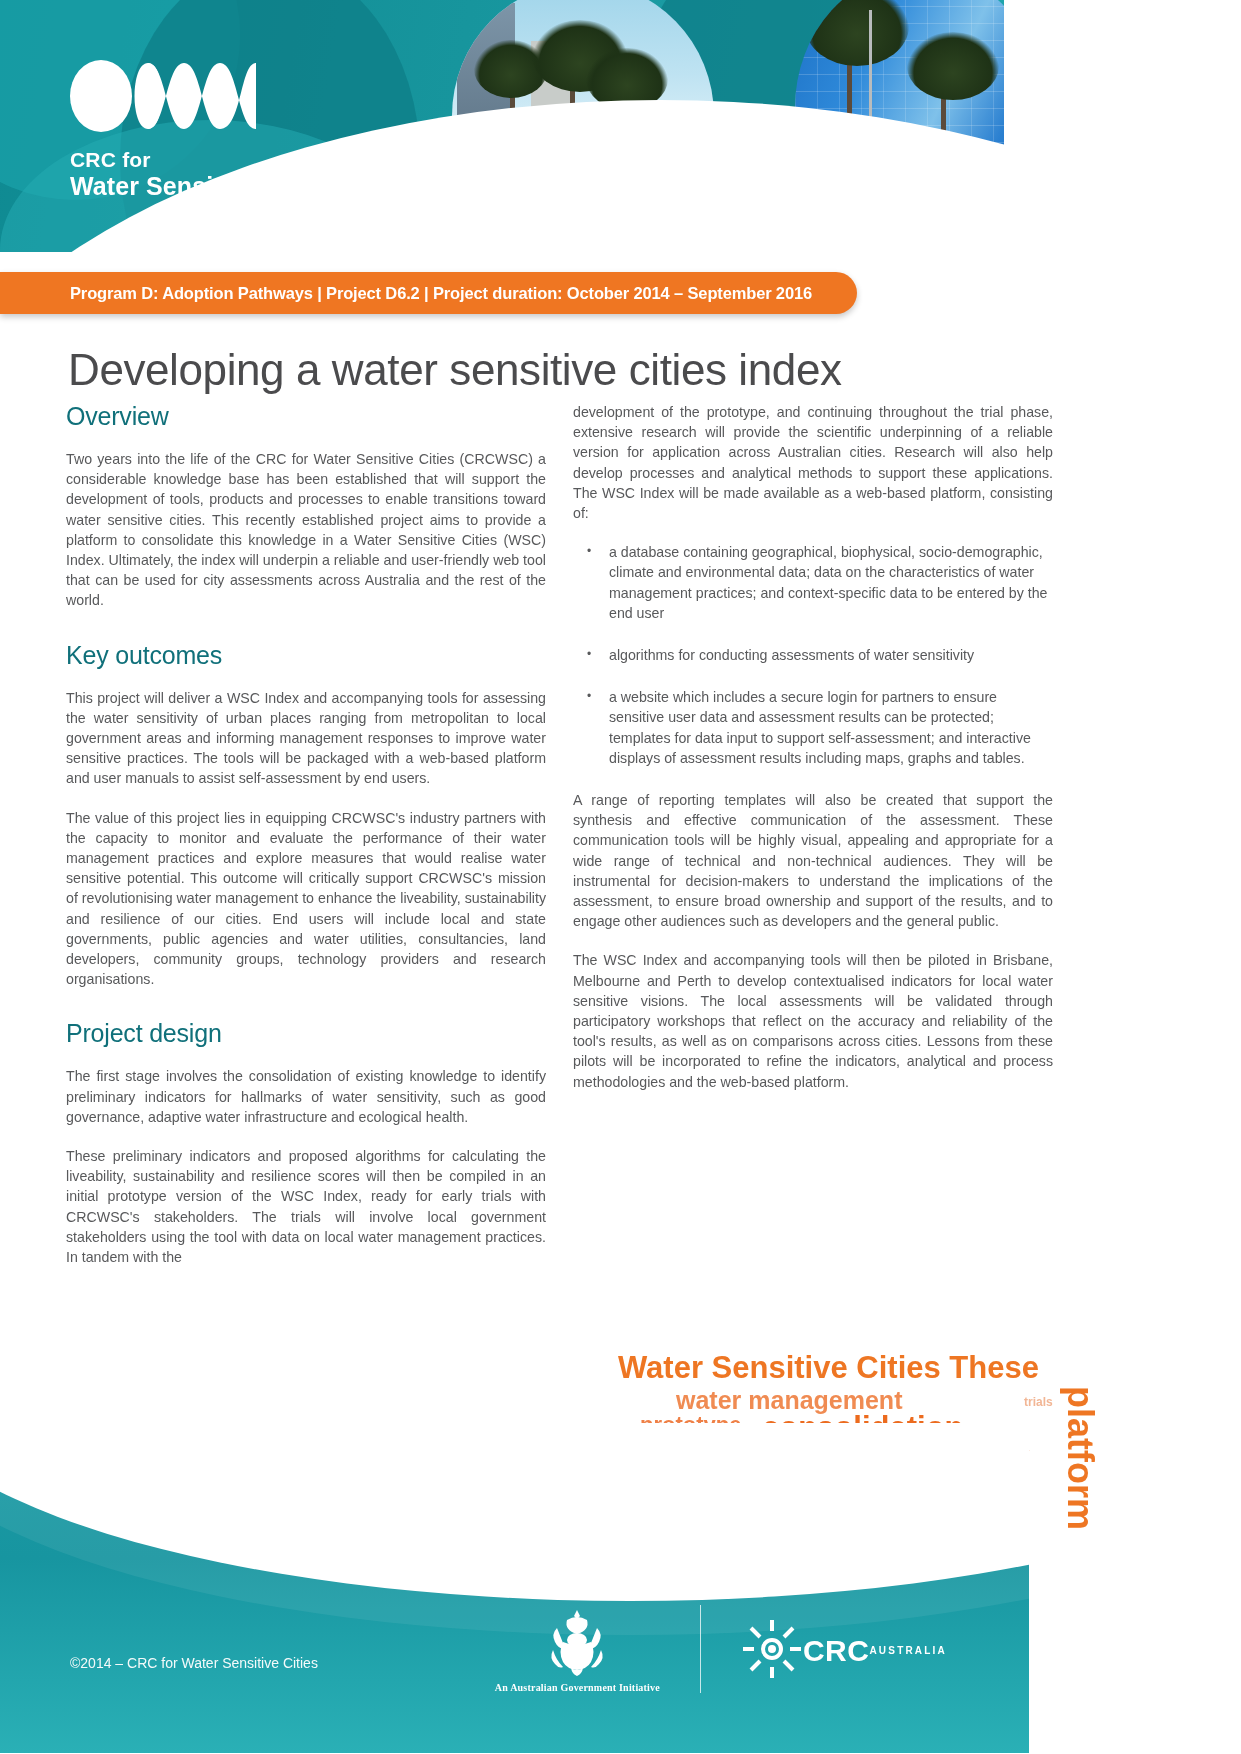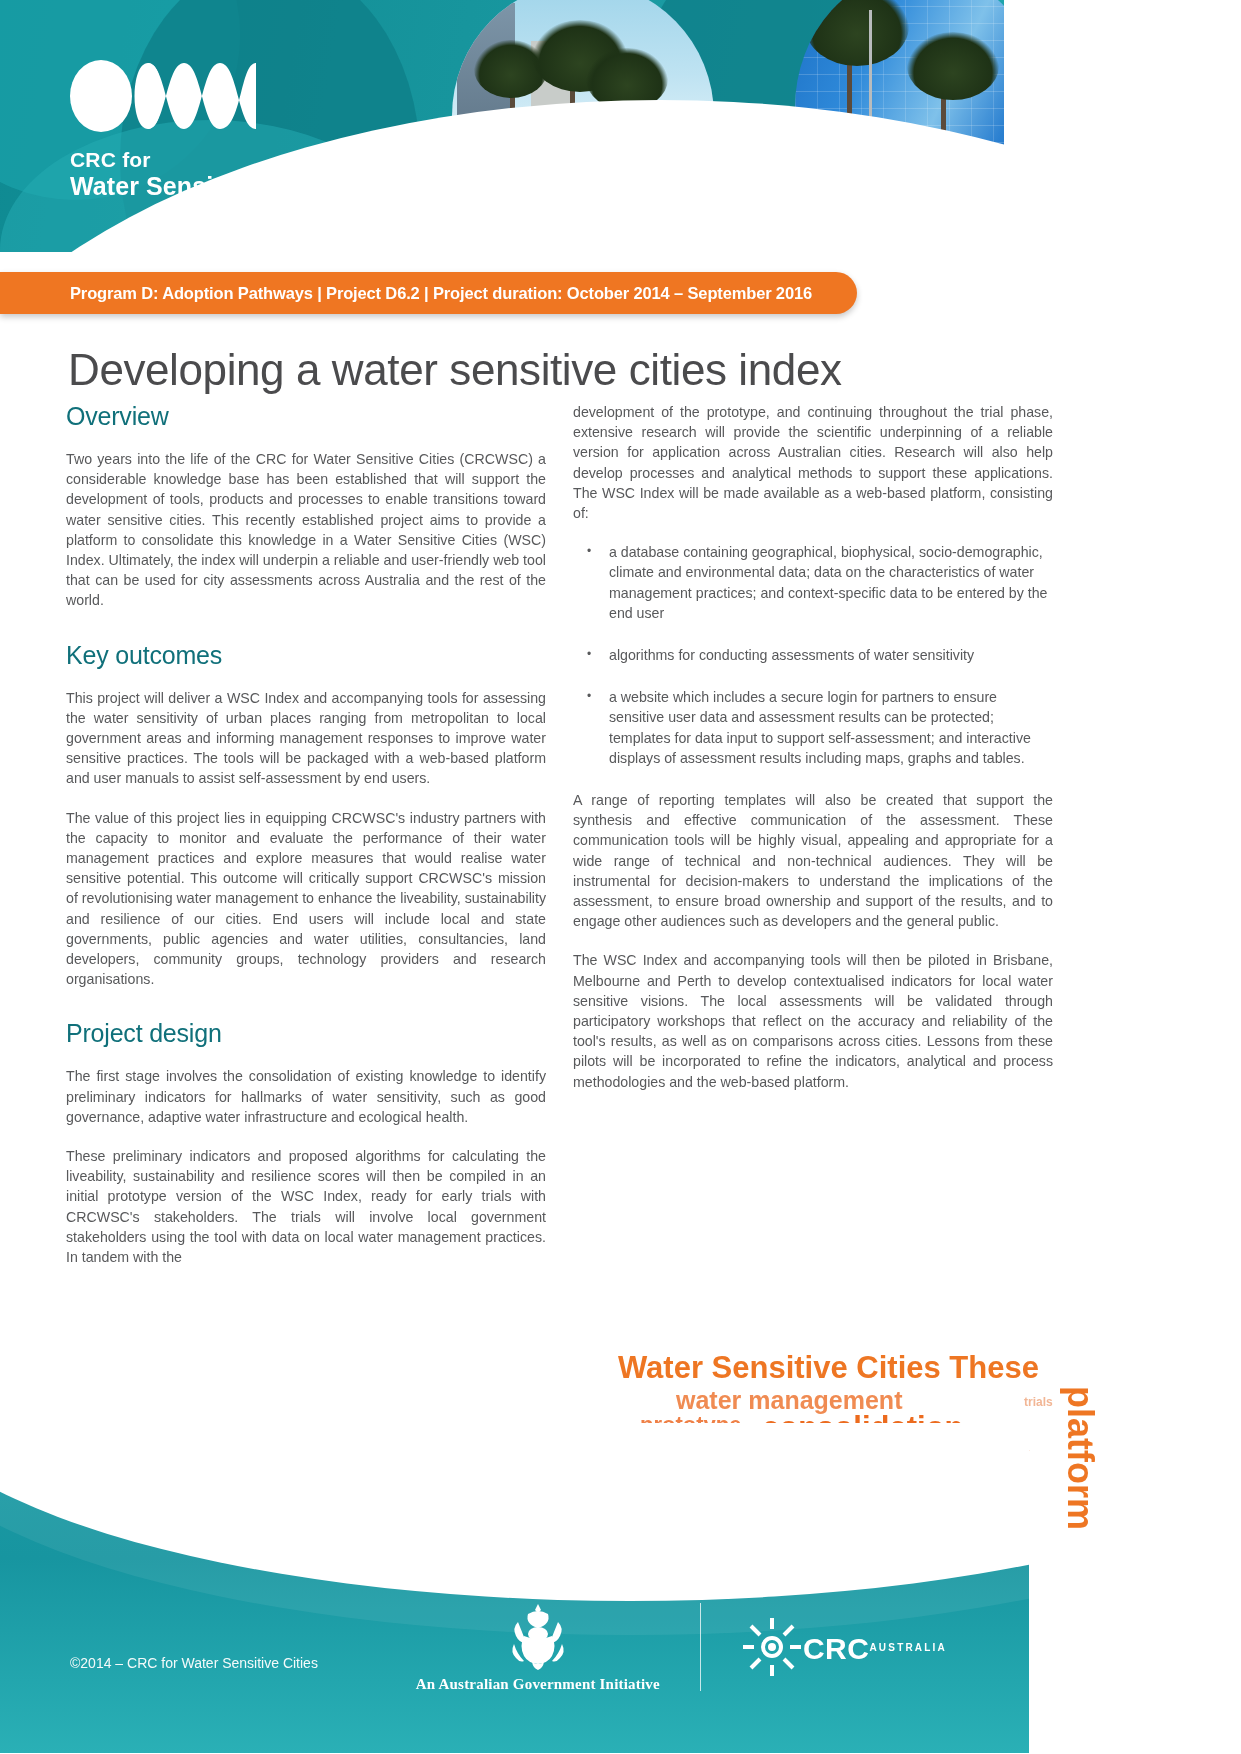--- a/index.html
+++ b/index.html
@@ -204,21 +204,21 @@
     font-size: 14px;
     opacity: .95;
   }
   .footer-logos {
     position: absolute;
     right: 82px; bottom: 60px;
     display: flex; align-items: center; gap: 40px;
   }
   .gov-logo { display:flex; flex-direction:column; align-items:center; color:#fff; }
   .gov-crest { width: 64px; height: 72px; }
-  .gov-label { font-family:"Liberation Serif", serif; font-weight:700; font-size:15px; letter-spacing:.2px; margin-top:4px;}
+  .gov-label { font-family:"Liberation Serif", serif; font-weight:700; font-size:10px; letter-spacing:.2px; margin-top:4px;}
   .divider-v { width: 1px; height: 88px; background: rgba(255,255,255,.75); }
   .crc-logo { display:flex; align-items:center; color:#fff; }
   .crc-sun { width: 62px; height: 62px; }
   .crc-word { font-size: 30px; font-weight: 800; letter-spacing: .5px; line-height:1; margin-top:4px;}
   .crc-sub  { font-size: 10px; font-weight: 700; letter-spacing: 2.2px; margin-top:2px;}
 </style>
 </head>
 <body>
 
 <div class="page">

